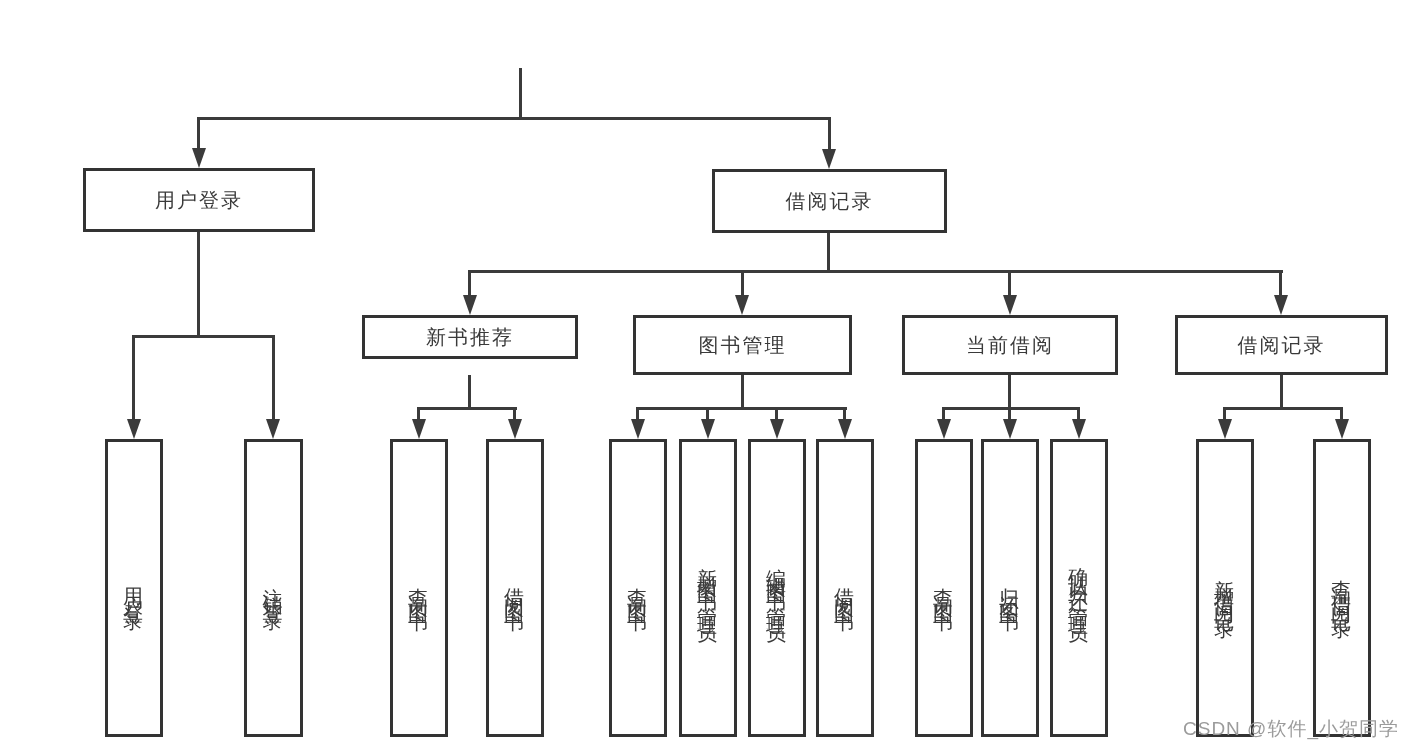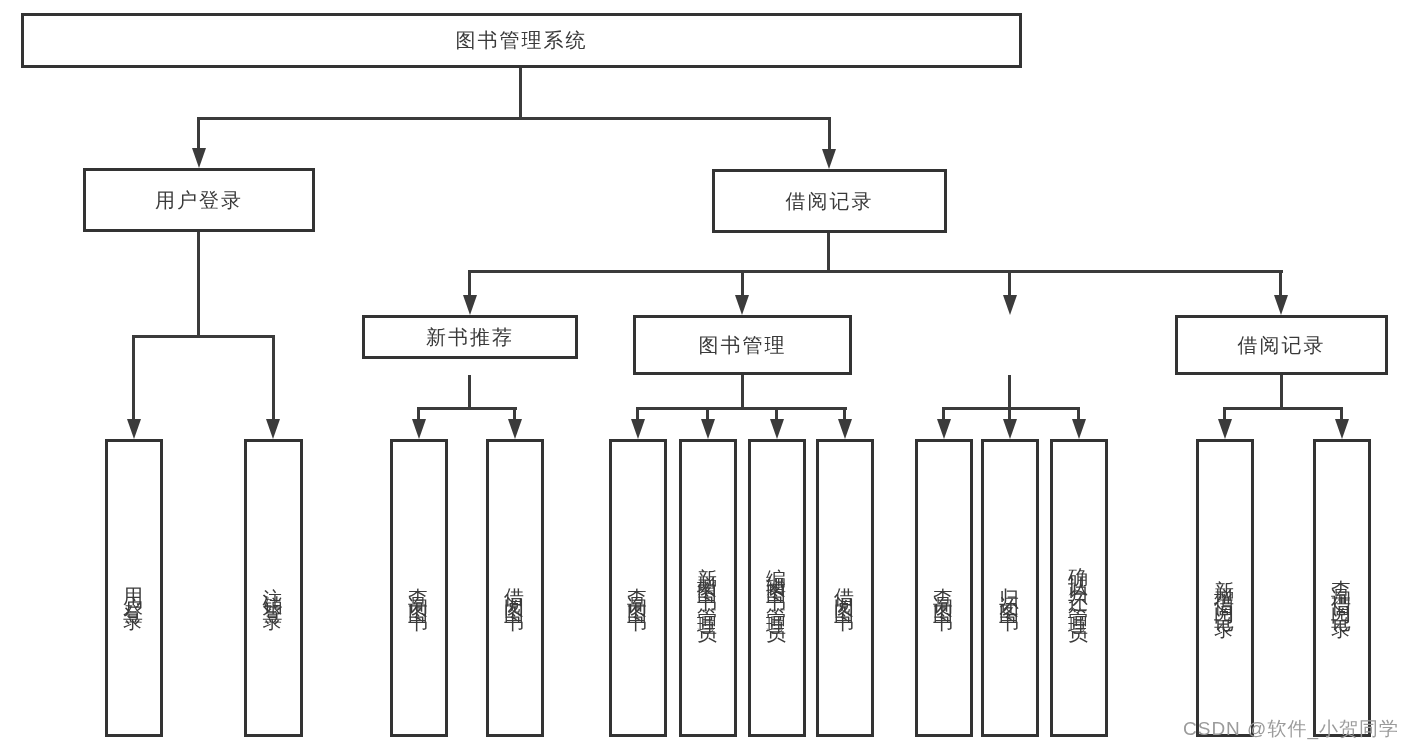--- a/index.html
+++ b/index.html
@@ -49,21 +49,20 @@
     letter-spacing:1px;
     z-index:10;
     white-space:nowrap;
   }
 </style>
 </head>
 <body>
 
 <div class="canvas">
 
-  <div class="box hbox" style="left:21px;top:13px;width:1001px;height:55px">图书管理系统</div>
 
   <div class="vl" style="left:519px;top:68px;height:52px"></div>
   <div class="hl" style="left:197px;top:117px;width:634px"></div>
   <div class="vl" style="left:197px;top:117px;height:33px"></div>
   <div class="arr" style="left:192px;top:148px"></div>
   <div class="vl" style="left:828px;top:117px;height:34px"></div>
   <div class="arr" style="left:822px;top:149px"></div>
 
   <div class="box hbox" style="left:83px;top:168px;width:232px;height:64px">用户登录</div>
   <div class="box hbox" style="left:712px;top:169px;width:235px;height:64px">借阅记录</div>
@@ -81,20 +80,21 @@
   <div class="arr" style="left:463px;top:295px"></div>
   <div class="vl" style="left:741px;top:270px;height:27px"></div>
   <div class="arr" style="left:735px;top:295px"></div>
   <div class="vl" style="left:1008px;top:270px;height:27px"></div>
   <div class="arr" style="left:1003px;top:295px"></div>
   <div class="vl" style="left:1279px;top:270px;height:27px"></div>
   <div class="arr" style="left:1274px;top:295px"></div>
 
   <div class="box hbox" style="left:362px;top:315px;width:216px;height:44px">新书推荐</div>
   <div class="box hbox" style="left:633px;top:315px;width:219px;height:60px">图书管理</div>
+  <div class="box hbox" style="left:902px;top:315px;width:216px;height:60px">当前借阅</div>
   <div class="box hbox" style="left:1175px;top:315px;width:213px;height:60px">借阅记录</div>
 
   <div class="vl" style="left:468px;top:375px;height:35px"></div>
   <div class="hl" style="left:417px;top:407px;width:100px"></div>
   <div class="vl" style="left:417px;top:407px;height:14px"></div>
   <div class="arr" style="left:412px;top:419px"></div>
   <div class="vl" style="left:513px;top:407px;height:14px"></div>
   <div class="arr" style="left:508px;top:419px"></div>
 
   <div class="vl" style="left:741px;top:375px;height:35px"></div>

